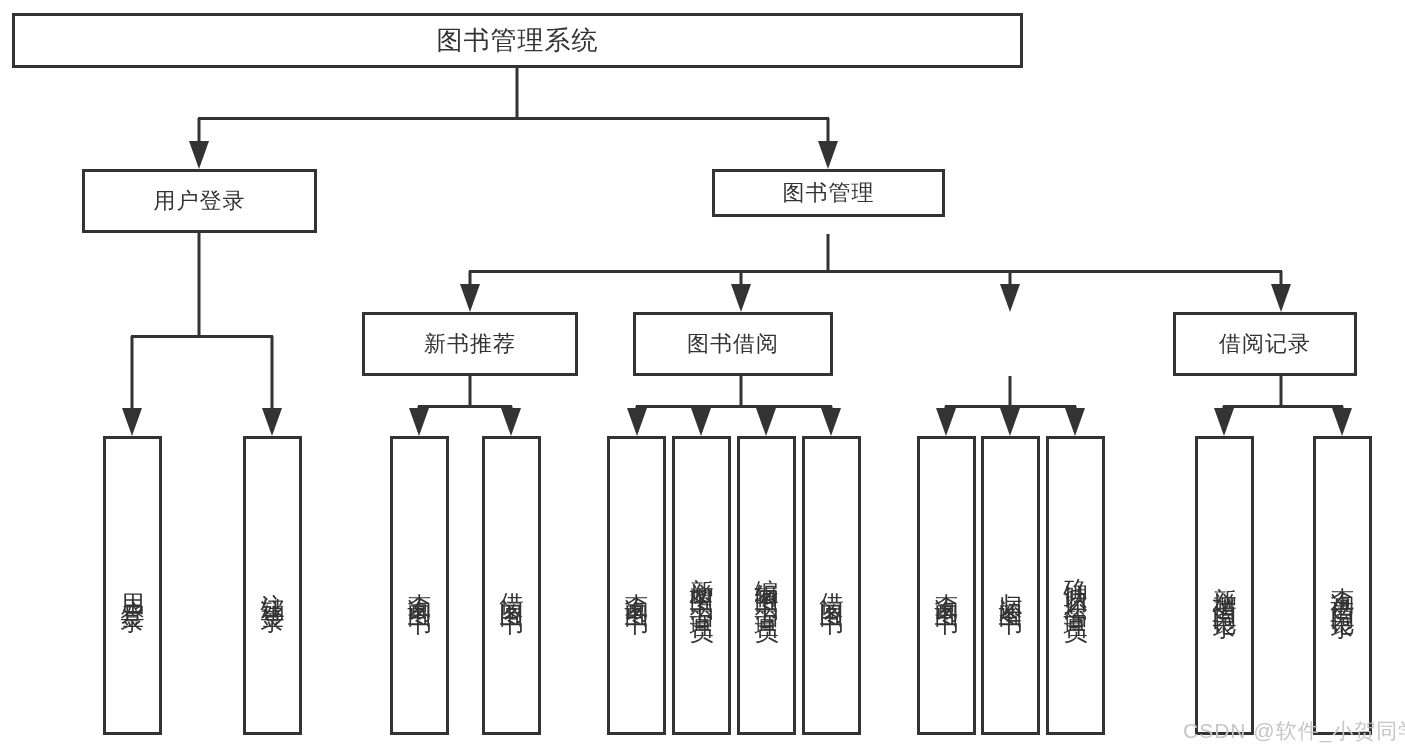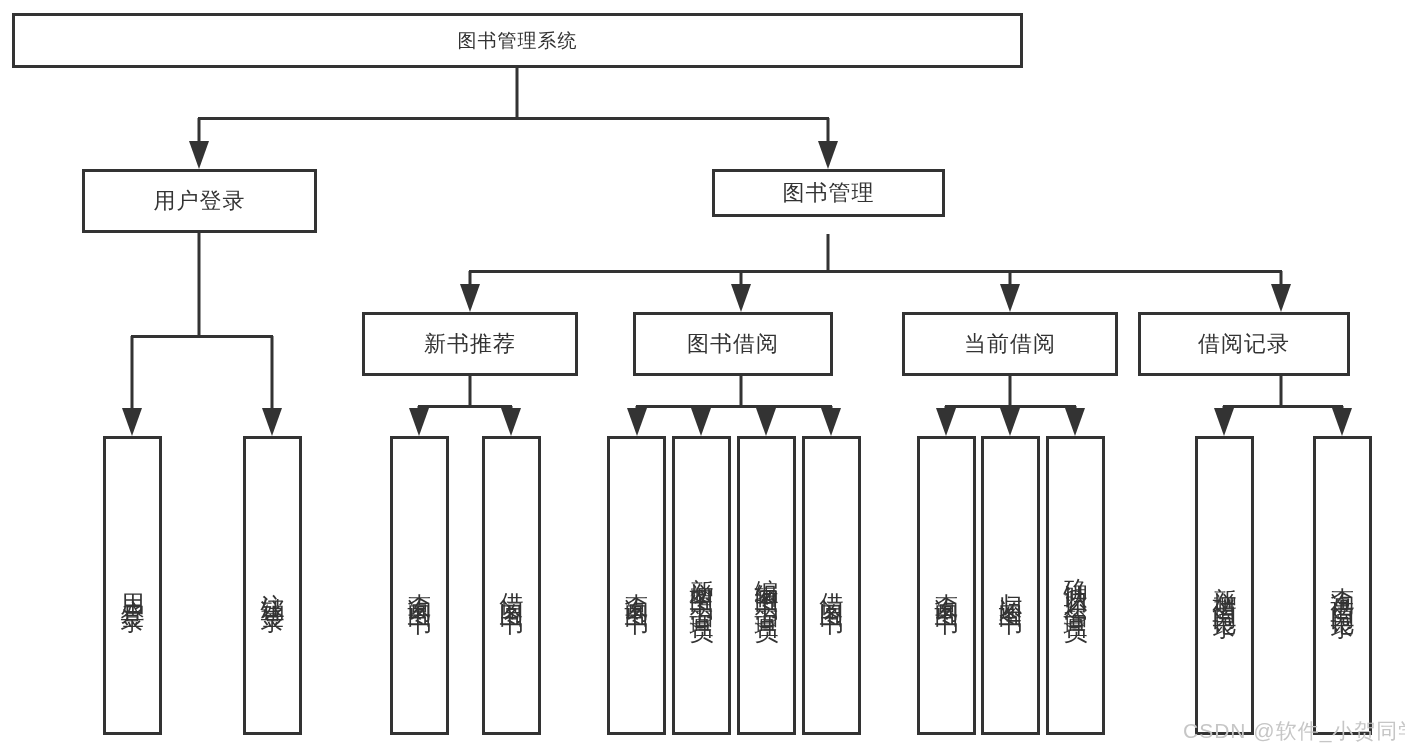--- a/index.html
+++ b/index.html
@@ -14,21 +14,21 @@
   #connectors{position:absolute;left:0;top:0;z-index:1;}
   .node{
     position:absolute;
     box-sizing:border-box;
     border:3px solid #333333;
     background:#ffffff;
     display:flex;align-items:center;justify-content:center;
     z-index:2;
     text-align:center;
   }
-  .lvl1{font-size:19px;letter-spacing:1px;}
+  .lvl1{font-size:26px;letter-spacing:1px;}
   .lvl2,.lvl3{font-size:22px;letter-spacing:1px;}
   .leaf{font-size:24px;}
   .leaf .vtext{
     writing-mode:vertical-rl;
     text-orientation:mixed;
     letter-spacing:6px;
     line-height:1;
     white-space:nowrap;
   }
   #watermark{
@@ -86,22 +86,21 @@
     </g>
   </svg>
 
   <div class="node lvl1" style="left:12px;top:13px;width:1011px;height:55px">图书管理系统</div>
 
   <div class="node lvl2" style="left:82px;top:169px;width:235px;height:64px">用户登录</div>
   <div class="node lvl2" style="left:712px;top:169px;width:233px;height:48px">图书管理</div>
 
   <div class="node lvl3" style="left:362px;top:312px;width:216px;height:64px">新书推荐</div>
   <div class="node lvl3" style="left:633px;top:312px;width:200px;height:64px">图书借阅</div>
-  <div class="node lvl3" style="left:902px;top:312px;width:216px;height:64px">当前借阅</div>
-  <div class="node lvl3" style="left:1138px;top:312px;width:212px;height:64px">借阅记录</div>
+  <div class="node lvl3" style="left:1173px;top:312px;width:184px;height:64px">借阅记录</div>
 
   <div class="node leaf" style="left:103px;top:436px;width:59px;height:299px">
     <span class="vtext">用户登录</span>
   </div>
   <div class="node leaf" style="left:243px;top:436px;width:59px;height:299px">
     <span class="vtext">注销登录</span>
   </div>
 
   <div class="node leaf" style="left:390px;top:436px;width:59px;height:299px">
     <span class="vtext">查询图书</span>

